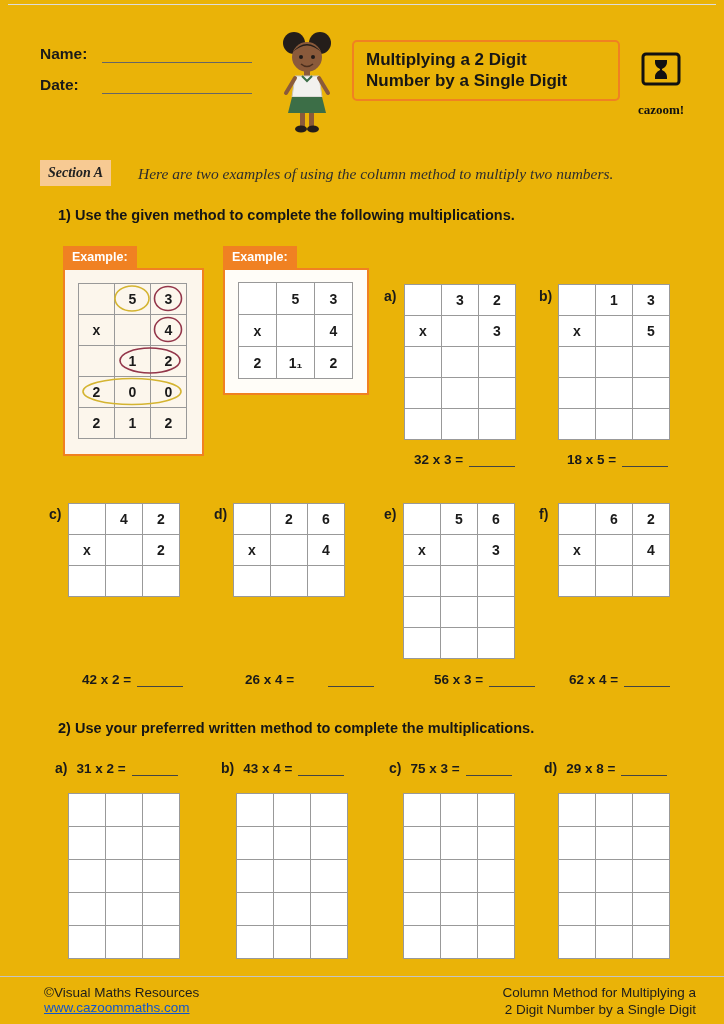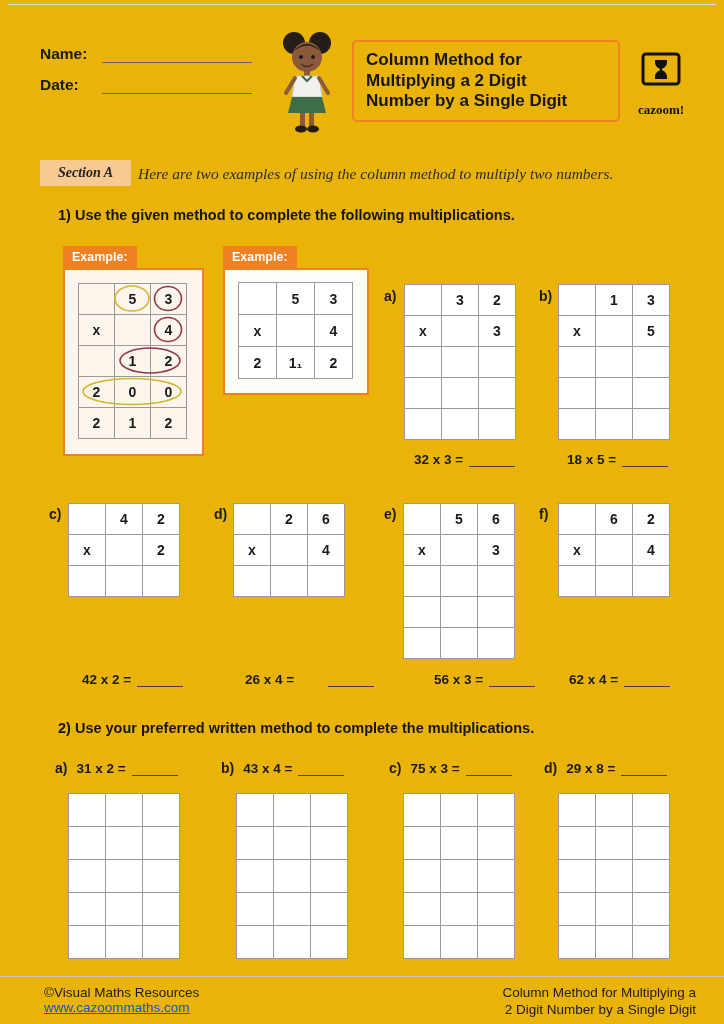--- a/index.html
+++ b/index.html
@@ -13,21 +13,21 @@
   .field-row { display: flex; align-items: flex-end; height: 23px; margin-bottom: 8px; }
   .field-label { font-weight: bold; font-size: 15.5px; width: 62px; }
   .field-line { width: 150px; border-bottom: 1.5px solid #666; height: 18px; }
   .title-box { border: 2.5px solid var(--orange); border-radius: 5px; padding: 8px 12px;
                font-weight: bold; font-size: 17px; line-height: 1.22; color:#161616; }
   .logo { text-align: center; }
   .logo-text { font-family: "Liberation Serif", serif; font-weight: bold; font-size: 13px; margin-top: 12px; color:#111; }
 
   
   .badge { background: var(--badge); font-family: "Liberation Serif", serif; font-style: italic;
-           font-weight: bold; font-size: 14px; padding: 5px 18px; color: #222; display:inline-block; }
+           font-weight: bold; font-size: 14px; padding: 5px 8px; color: #222; display:inline-block; }
   .desc { font-family: "Liberation Serif", serif; font-style: italic; font-size: 15.5px; color: #2d2d2d; }
   .prompt { font-weight: bold; font-size: 14.5px; color:#161616; }
 
   
   .ex-tab { background: var(--orange); color: #fff; font-weight: bold; font-size: 12.5px;
             padding: 4px 9px; display: inline-block; height: 22px; }
   .ex-box { border: 2.5px solid var(--orange); }
   .ex1-box { background: #FCF6EC; }
   .ex2-box { background: #FFFDF8; }
 
@@ -85,21 +85,20 @@
       <path d="M45 48 L54 63" stroke="#8a5a3b" stroke-width="4" stroke-linecap="round"></path>
       <path d="M18 67 L48 67 L52 83 L14 83 Z" fill="#3c6e47"></path>
       <rect x="26" y="83" width="5" height="14" fill="#8a5a3b"></rect>
       <rect x="35" y="83" width="5" height="14" fill="#8a5a3b"></rect>
       <ellipse cx="27" cy="99" rx="6" ry="3.5" fill="#241d1a"></ellipse>
       <ellipse cx="39" cy="99" rx="6" ry="3.5" fill="#241d1a"></ellipse>
     </svg>
   </div>
 
   <div class="abs title-box" style="left:352px; top:40px; width:268px;">
-    <div>Column Method for</div>
     <div>Multiplying a 2 Digit</div>
     <div>Number by a Single Digit</div>
   </div>
 
   <div class="abs logo" style="left:630px; top:52px; width:62px;">
     <svg width="40" height="34" viewBox="0 0 40 34">
       <rect x="2" y="2" width="36" height="30" rx="3" fill="none" stroke="#111" stroke-width="3"></rect>
       <path d="M14 8 h12 v2 c0 4 -3 6 -5 7 v1 c2 1 5 3 5 7 v2 h-12 v-2 c0 -4 3 -6 5 -7 v-1 c-2 -1 -5 -3 -5 -7 z" fill="#111"></path>
     </svg>
     <div class="logo-text">cazoom!</div>

